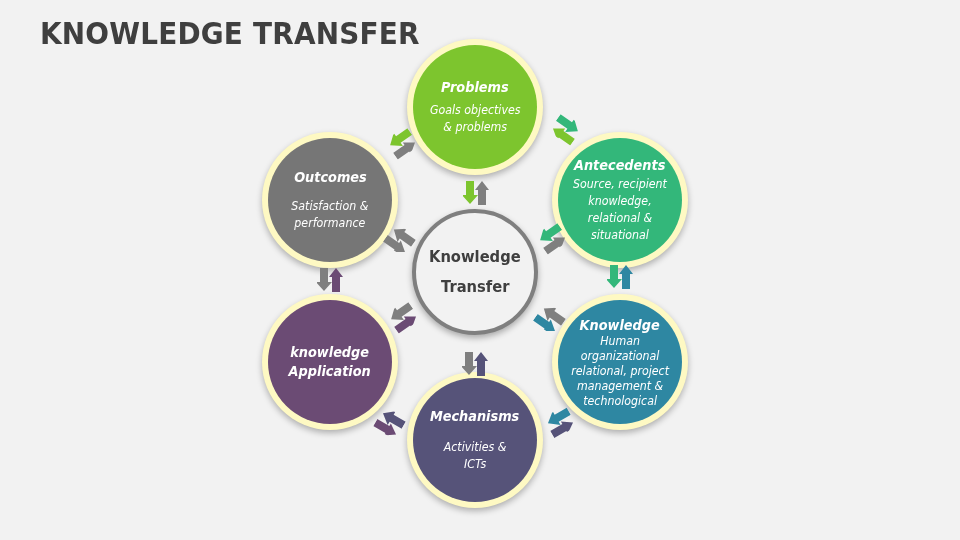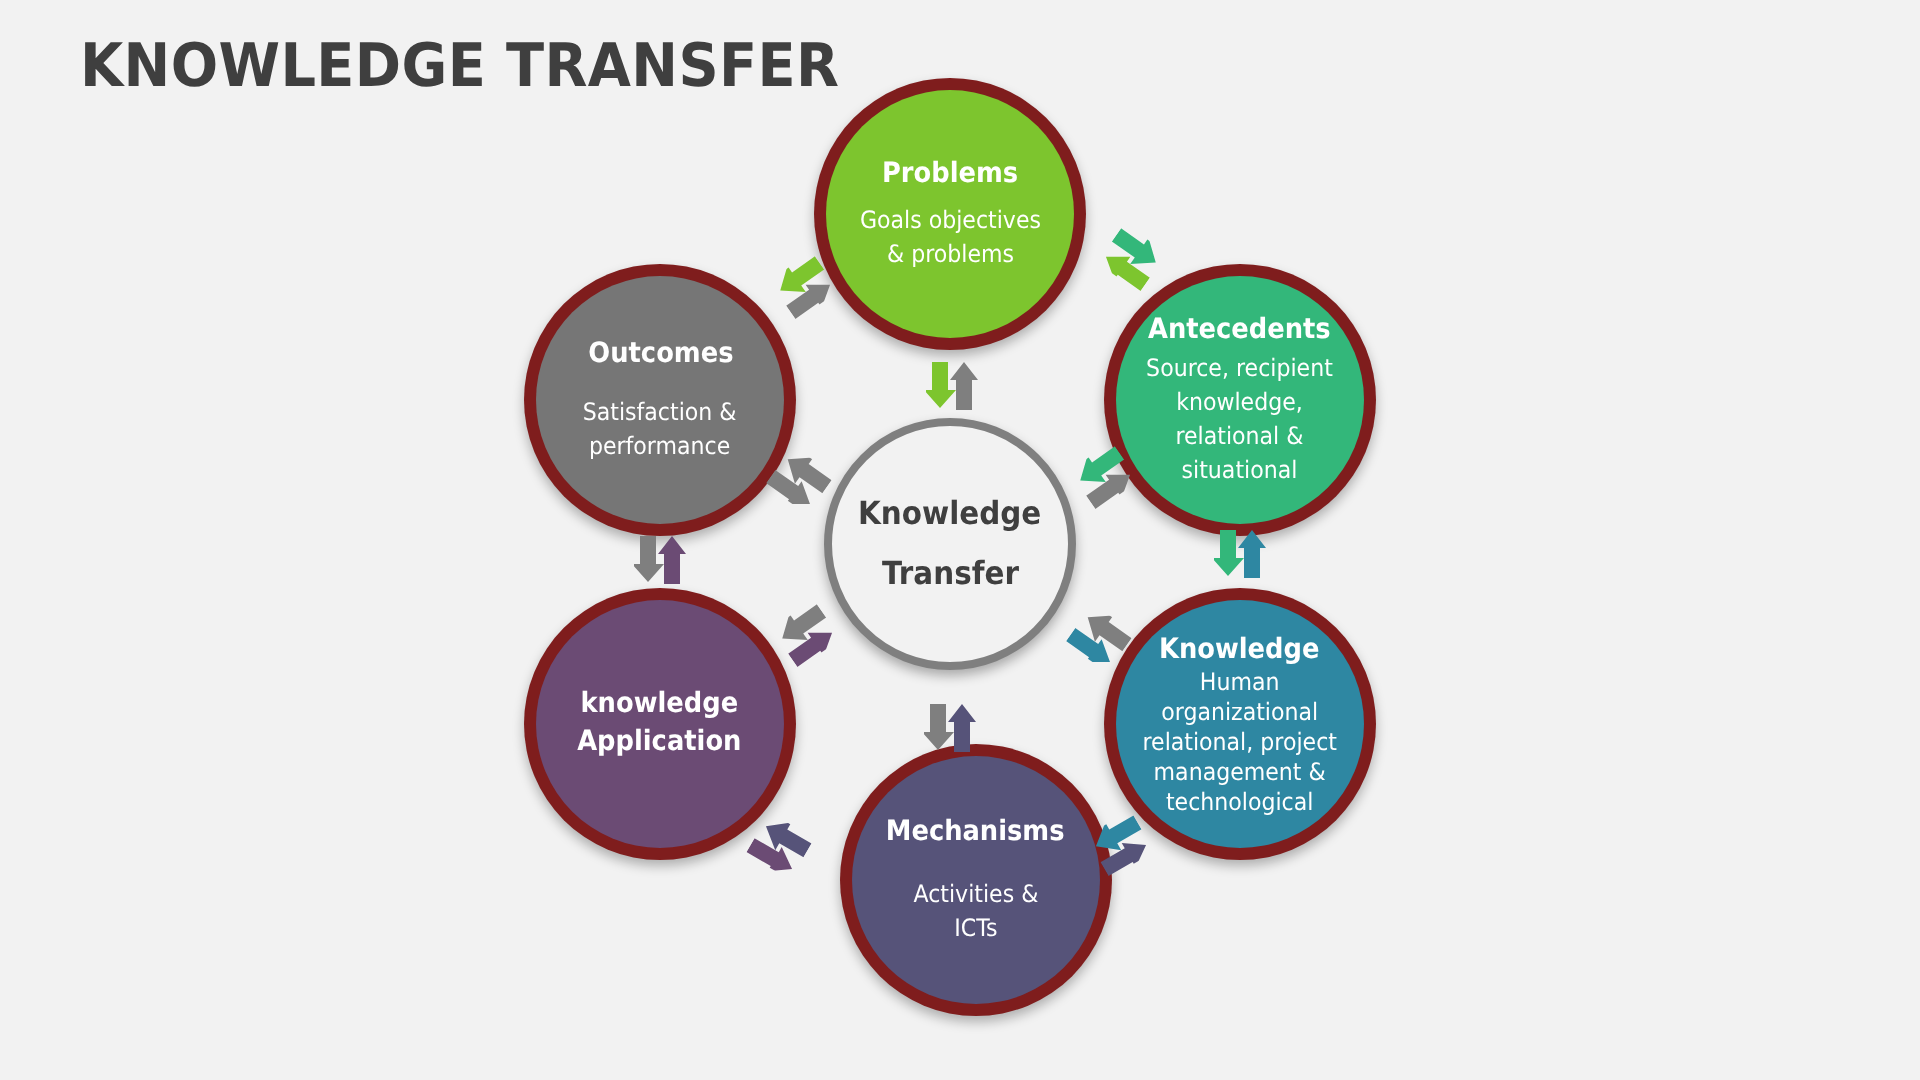--- a/index.html
+++ b/index.html
@@ -13,23 +13,23 @@
     position: absolute; left: 40px; top: 16px;
     font-size: 30px; font-weight: bold; color: #3f3f3f;
     letter-spacing: 0.2px;
     font-family: "DejaVu Sans", sans-serif;
     transform: scaleX(0.93); transform-origin: left top;
   }
   .node {
     position: absolute;
     width: 136px; height: 136px;
     border-radius: 50%;
-    background: #7f1d1d;
+    background: #fef9c3;
     box-shadow: 0 3px 6px rgba(0,0,0,0.28);
-    display: flex; align-items: center; justify-content: center;
+    display: flex; align-items: center; justify-content: center; font-style: italic;
   }
   .node .disc {
     width: 124px; height: 124px; border-radius: 50%;
     display: flex; flex-direction: column; align-items: center; justify-content: center;
     color: #ffffff; text-align: center;
   }
   .node .head {
     font-weight: bold; font-size: 14px; line-height: 18px;
     font-family: "DejaVu Sans", sans-serif;
     transform: scaleX(0.92);
@@ -88,21 +88,21 @@
   <div class="disc" style="background:#2e87a2;">
     <div class="head">Knowledge</div>
     <div class="desc" style="line-height:15px;">Human
 organizational
 relational, project
 management &amp;
 technological</div>
   </div>
 </div>
 
-<div class="node" style="left:420px; top:372px;align-items:center;">
+<div class="node" style="left:407px; top:372px;align-items:center;">
   <div class="disc" style="background:#565379;">
     <div class="head">Mechanisms</div>
     <div class="desc" style="margin-top:14px;">Activities &amp;
 ICTs</div>
   </div>
 </div>
 
 <div class="node" style="left:262px; top:294px;">
   <div class="disc" style="background:#6b4b74;">
     <div class="head" style="white-space:pre-line; line-height:19px;">knowledge

